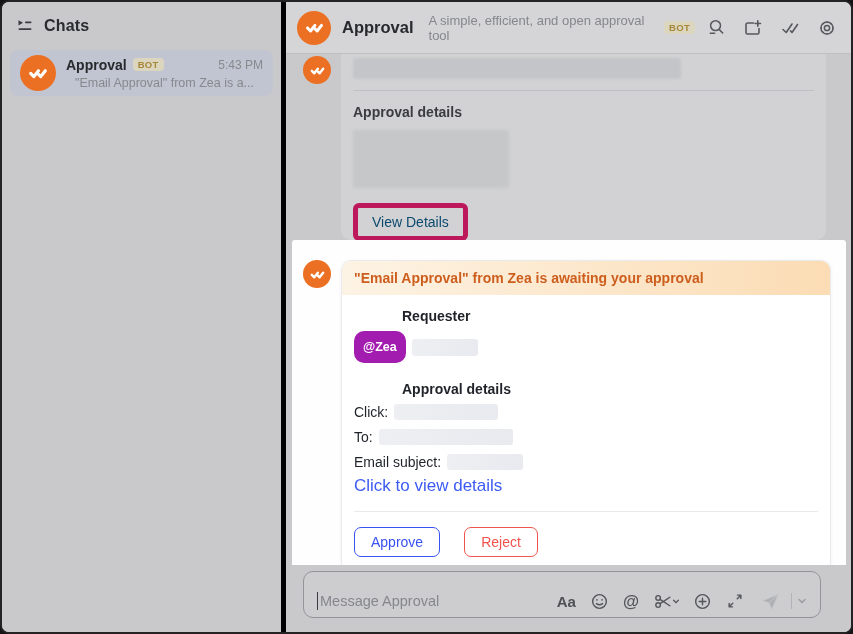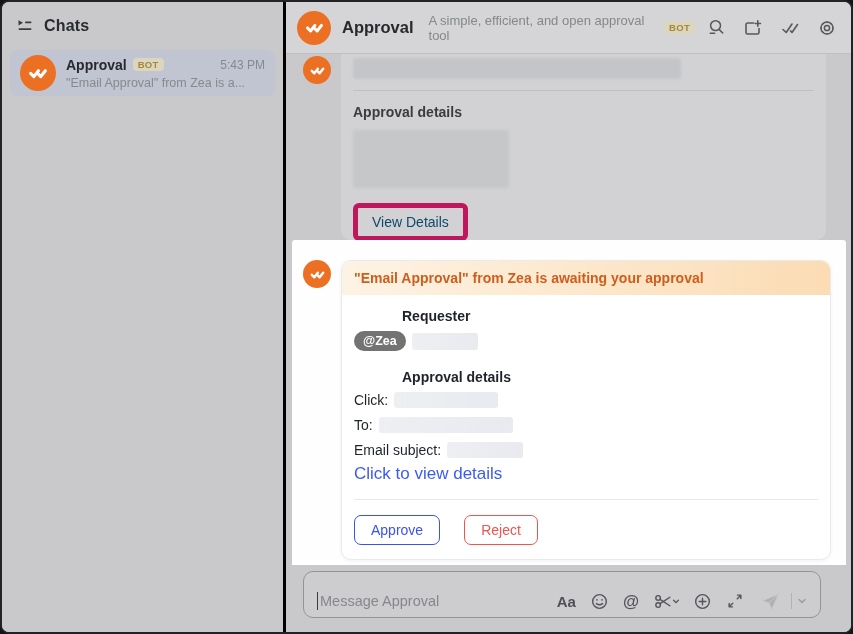--- a/index.html
+++ b/index.html
@@ -1,20 +1,20 @@
 <!DOCTYPE html>
 <html><head>
 <meta charset="utf-8">
 <style>
   * { margin:0; padding:0; box-sizing:border-box; }
   html,body { width:853px; height:634px; background:#141416; font-family:"Liberation Sans","DejaVu Sans",sans-serif; }
   .window { position:absolute; inset:0; border:2px solid #232326; border-radius:9px; overflow:hidden; background:#c9c9cb; display:flex; }
 
   
-  .sidebar { width:284px; height:100%; background:#c9c9cb; border-right:3px solid #000000; position:relative; flex:none; }
+  .sidebar { width:284px; height:100%; background:#c9c9cb; border-right:5px solid #000000; position:relative; flex:none;text-align:center; }
   .sidebar-header { height:48px; display:flex; align-items:center; padding:0 14px; gap:10px; }
   .sidebar-title { font-size:16px; font-weight:bold; color:#2a2c30; letter-spacing:.2px; }
   .chat-item { position:absolute; left:8px; right:8px; top:48px; height:46px; background:#c1c5d2; border-radius:8px; display:flex; align-items:center; padding:0 10px; gap:10px; }
   .avatar { border-radius:50%; background:#ec7023; display:flex; align-items:center; justify-content:center; flex:none; }
   .avatar.sz36 { width:36px; height:36px; }
   .avatar.sz34 { width:34px; height:34px; }
   .avatar.sz28 { width:28px; height:28px; }
   .chat-meta { flex:1; min-width:0; }
   .chat-row1 { display:flex; align-items:center; gap:6px; }
   .chat-name { font-size:14px; font-weight:bold; color:#27292d; }
@@ -44,21 +44,21 @@
 
   
   .spotlight { position:absolute; left:6px; top:186px; width:554px; height:327px; background:#fefefe; border-radius:3px; }
   .msg2 { position:absolute; left:11px; top:20px; }
   .msg2 .avatar { position:absolute; left:0; top:0; }
   .card2 { margin-left:38px; width:490px; background:#ffffff; border:1px solid #e9eaec; border-radius:10px; box-shadow:0 1px 4px rgba(0,0,0,.05); overflow:hidden; }
   .card2-header { height:34px; line-height:34px; padding:0 12px; background:linear-gradient(90deg,#fdf3e4,#fbdcb4); font-size:14px; font-weight:bold; color:#cd5e1e; white-space:nowrap; }
   .card2-body { padding:13px 12px 14px 12px; font-size:14px; color:#1f2329; }
   .fld-label { font-weight:bold; color:#1f2329; font-size:14px;padding-left:48px; }
   .pill-row { display:flex; align-items:center; gap:6px; margin:7px 0 0 0; }
-  .mention-pill { background:#737373; color:#fff; font-size:12.5px; font-weight:bold; border-radius:10px; padding:3px 9px; line-height:1.15; cursor:pointer; }
+  .mention-pill { background:#a21caf; color:#fff; font-size:12.5px; font-weight:bold; border-radius:10px; padding:9px 9px; line-height:1.15; cursor:pointer; }
   .redact { display:inline-block; background:linear-gradient(90deg,#eeeff3,#e9eaef); border-radius:3px; vertical-align:middle; filter:blur(.6px); }
   .r-pill { width:66px; height:17px; }
   .details-label { margin-top:18px; }
   .field-row { margin-top:5px; line-height:20px; display:flex; align-items:center; gap:6px; }
   .field-row:first-of-type { margin-top:6px; }
   .r-from { width:104px; height:16px; }
   .r-to { width:134px; height:16px; }
   .r-subj { width:76px; height:16px; }
   .detail-link { margin-top:4px; font-size:17px; color:#3c5bf4; cursor:pointer; display:inline-block; }
   .card2-divider { height:1px; background:#e8e9eb; margin:15px 0 15px 0; }

